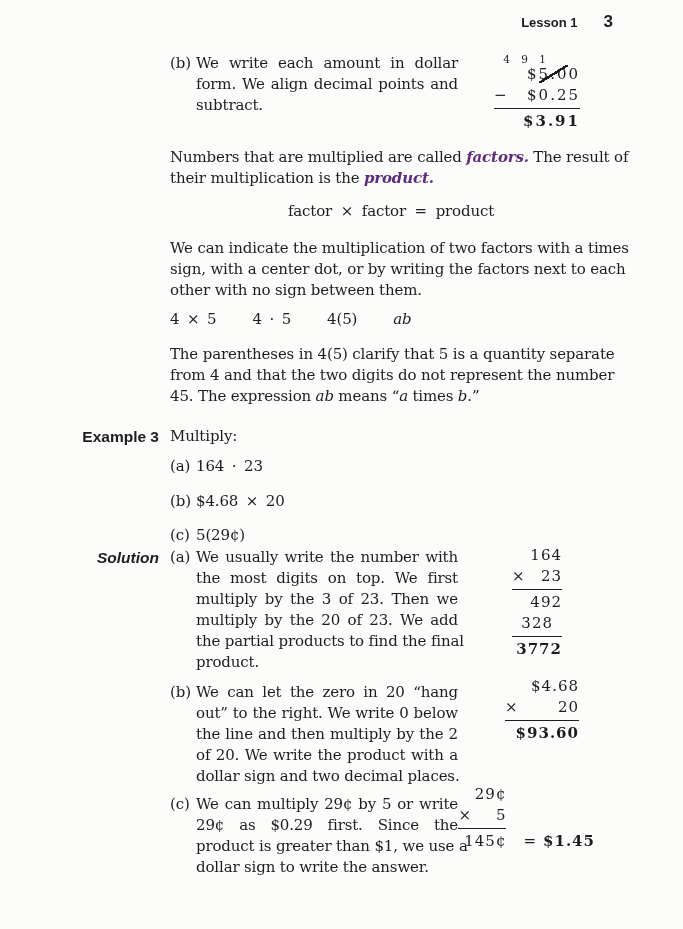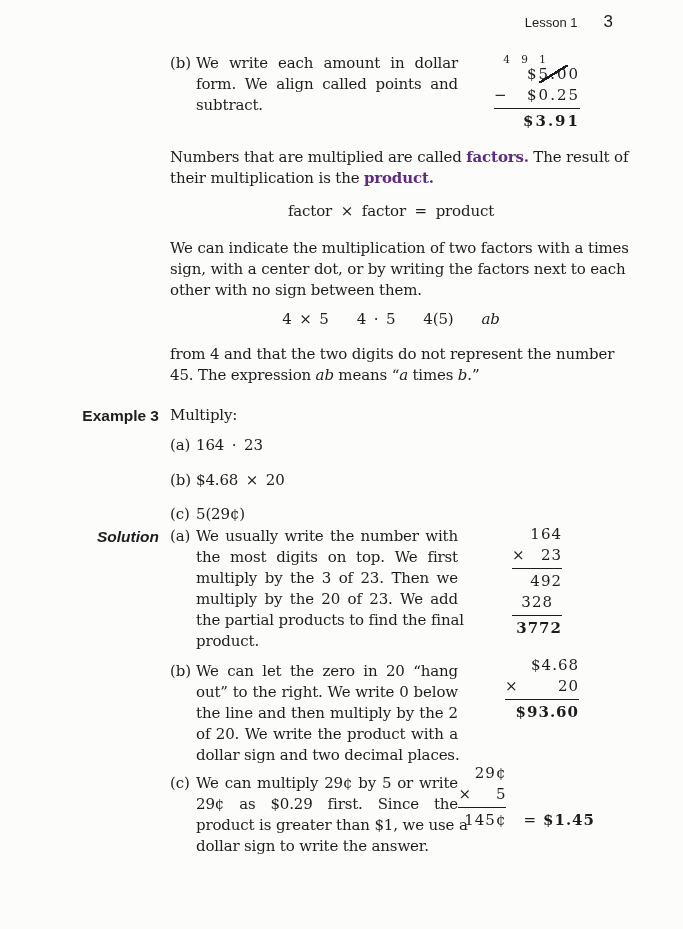--- a/index.html
+++ b/index.html
@@ -9,46 +9,46 @@
   }
   html,body{margin:0;padding:0;}
   .page{
     width:683px;height:929px;background:var(--paper);color:var(--ink);
     font-family:"DejaVu Serif",serif;font-size:15px;line-height:21px;
     position:relative;overflow:hidden;letter-spacing:-0.15px;
   }
   
   .header{display:flex;justify-content:flex-end;align-items:baseline;
     gap:26px;padding:11px 70px 0 0;
-    font-family:"Liberation Sans",sans-serif;font-weight:normal;}
+    font-family:"Liberation Sans",sans-serif;font-weight:bold;}
   .lesson-label{font-size:13px;letter-spacing:0;}
   .page-number{font-size:17px;letter-spacing:0;}
 
   
   .row{margin-left:170px;width:513px;position:relative;box-sizing:border-box;}
   .para-full{width:442px;}
   .flexrow{display:flex;align-items:flex-start;}
   .side-label{position:absolute;right:calc(100% + 11px);top:0;white-space:nowrap;
     font-family:"Liberation Sans",sans-serif;font-weight:bold;font-size:15.5px;letter-spacing:0;text-align:center;}
   .side-label.italic{font-style:italic;}
 
   
   .pline{white-space:nowrap;text-align:justify;text-align-last:justify;height:21px;}
   .pline.last{text-align-last:left;}
   .center-line{text-align:right;text-align-last:center;white-space:nowrap;height:21px;word-spacing:4px;}
 
   .item-label{flex:0 0 26px;}
   .item-body{width:262px;}
 
-  .term{color:var(--accent-purple);font-weight:bold;}
+  .term{color:var(--accent-purple);font-weight:bold;font-style:italic;}
   .it{font-style:italic;}
   .sp-l{margin-left:0.30em;}
 
   
-  .notation{display:flex;justify-content:center;gap:28px;width:442px;word-spacing:3px;margin-top:8px;}
+  .notation{display:flex;gap:36px;width:442px;word-spacing:3px;margin-top:8px;}
 
   
   .ex-item{display:flex;}
   .ex-expr{word-spacing:3px;}
 
   
   .mw{font-size:15px;line-height:21px;letter-spacing:1px;}
   .mw .r{text-align:right;}
   .mw .op-row{display:flex;justify-content:space-between;align-items:baseline;}
   .rule-below{border-bottom:1.5px solid var(--ink);padding-bottom:2px;margin-bottom:2px;}
@@ -91,21 +91,21 @@
   <div class="header">
     <span class="lesson-label">Lesson 1</span>
     <span class="page-number">3</span>
   </div>
 
   <div class="row flexrow sec-b">
     <div class="flexrow">
       <span class="item-label">(b)</span>
       <div class="item-body">
         <div class="pline">We write each amount in dollar</div>
-        <div class="pline">form. We align called points and</div>
+        <div class="pline">form. We align decimal points and</div>
         <div class="pline last">subtract.</div>
       </div>
     </div>
     <div class="mw sub-work">
       <div class="borrow">4 9 1</div>
       <div class="r"><span>$</span><span class="struck">5.0</span><span>0</span></div>
       <div class="op-row rule-below">
         <span>−</span>
         <span>$0.25</span>
       </div>
@@ -131,20 +131,21 @@
   <div class="row eq-notation">
     <div class="notation">
       <span>4 × 5</span>
       <span>4 · 5</span>
       <span>4(5)</span>
       <span class="it">ab</span>
     </div>
   </div>
 
   <div class="row para-full p-paren">
+    <div class="pline">The parentheses in 4(5) clarify that 5 is a quantity separate</div>
     <div class="pline">from 4 and that the two digits do not represent the number</div>
     <div class="pline last"><span>45. The expression</span><span class="it sp-l">ab</span><span class="sp-l">means “</span><span class="it">a</span><span class="sp-l">times</span><span class="it sp-l">b</span><span>.”</span></div>
   </div>
 
   <div class="row ex3-row">
     <span class="side-label">Example 3</span>
     <div class="pline last">Multiply:</div>
   </div>
   <div class="row flexrow ex-item ex-item-a">
     <span class="item-label">(a)</span>

